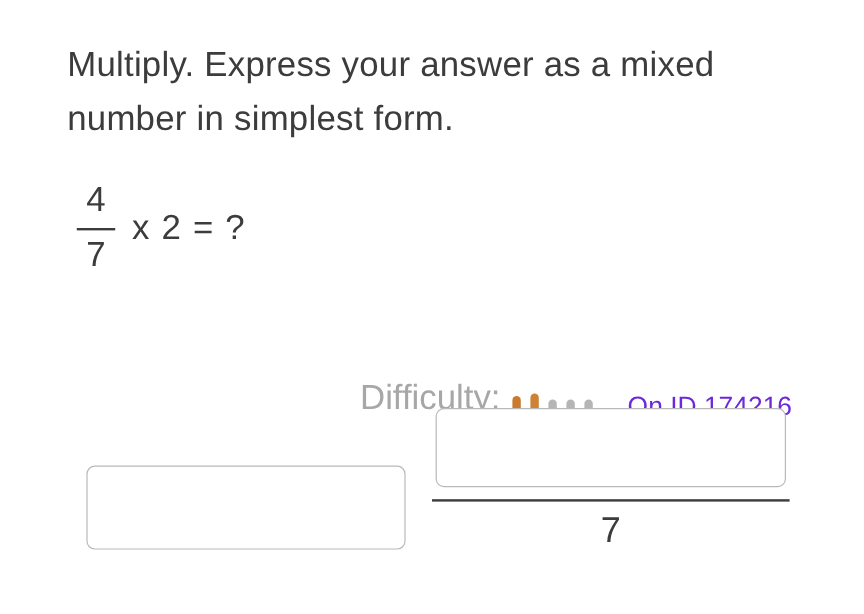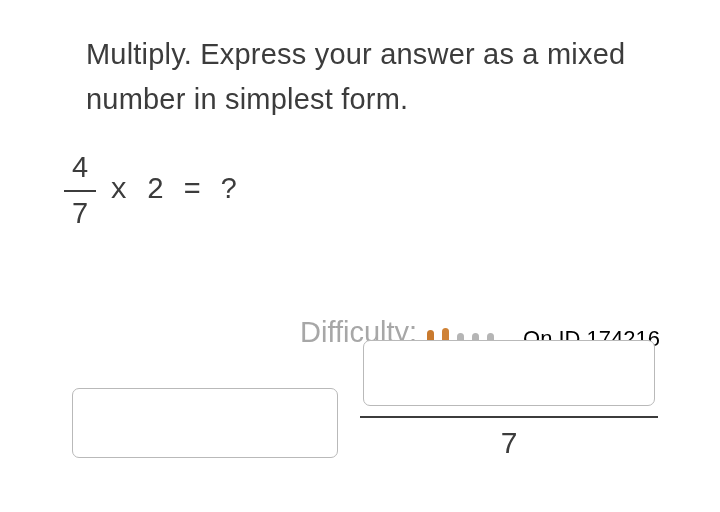--- a/index.html
+++ b/index.html
@@ -16,21 +16,20 @@
     position: relative;
     padding: 32px 56px 0 56px;
     width: 100%;
     height: 100%;
   }
   .prompt {
     font-size: 29px;
     line-height: 1.55;
     color: #3c3c3c;
     letter-spacing: 0.2px;
-    margin-left: 30px;
   }
   .equation {
     display: flex;
     align-items: center;
     margin-top: 28px;
     font-size: 29px;
     color: #3c3c3c;
   }
   .fraction {
     display: inline-flex;
@@ -44,21 +43,20 @@
   }
   .fraction .bar {
     width: 32px;
     height: 0;
     border-top: 2.5px solid #3c3c3c;
     margin: 4px 0;
   }
   .eq-rest {
     margin-left: 14px;
     letter-spacing: 1px;
-    font-family: Liberation Mono, monospace;
   }
   .difficulty-row {
     position: absolute;
     left: 300px;
     top: 316px;
     display: flex;
     align-items: center;
     font-size: 29px;
     color: #a7a7a7;
   }
@@ -79,21 +77,21 @@
   .dot.d1 { height: 12px; background: #c97a2e; }
   .dot.d2 { height: 14px; background: #cf8236; }
   .dot.d3 { height: 9px; background: #b5b5b5; }
   .dot.d4 { height: 9px; background: #b5b5b5; }
   .dot.d5 { height: 9px; background: #b5b5b5; }
   .qid {
     position: absolute;
     right: 60px;
     top: 326px;
     font-size: 22px;
-    color: #000000;
+    color: #6d28d9;
   }
   .answer-area {
     position: absolute;
     left: 72px;
     top: 388px;
     display: flex;
     align-items: flex-start;
   }
   .whole-input {
     width: 266px;

